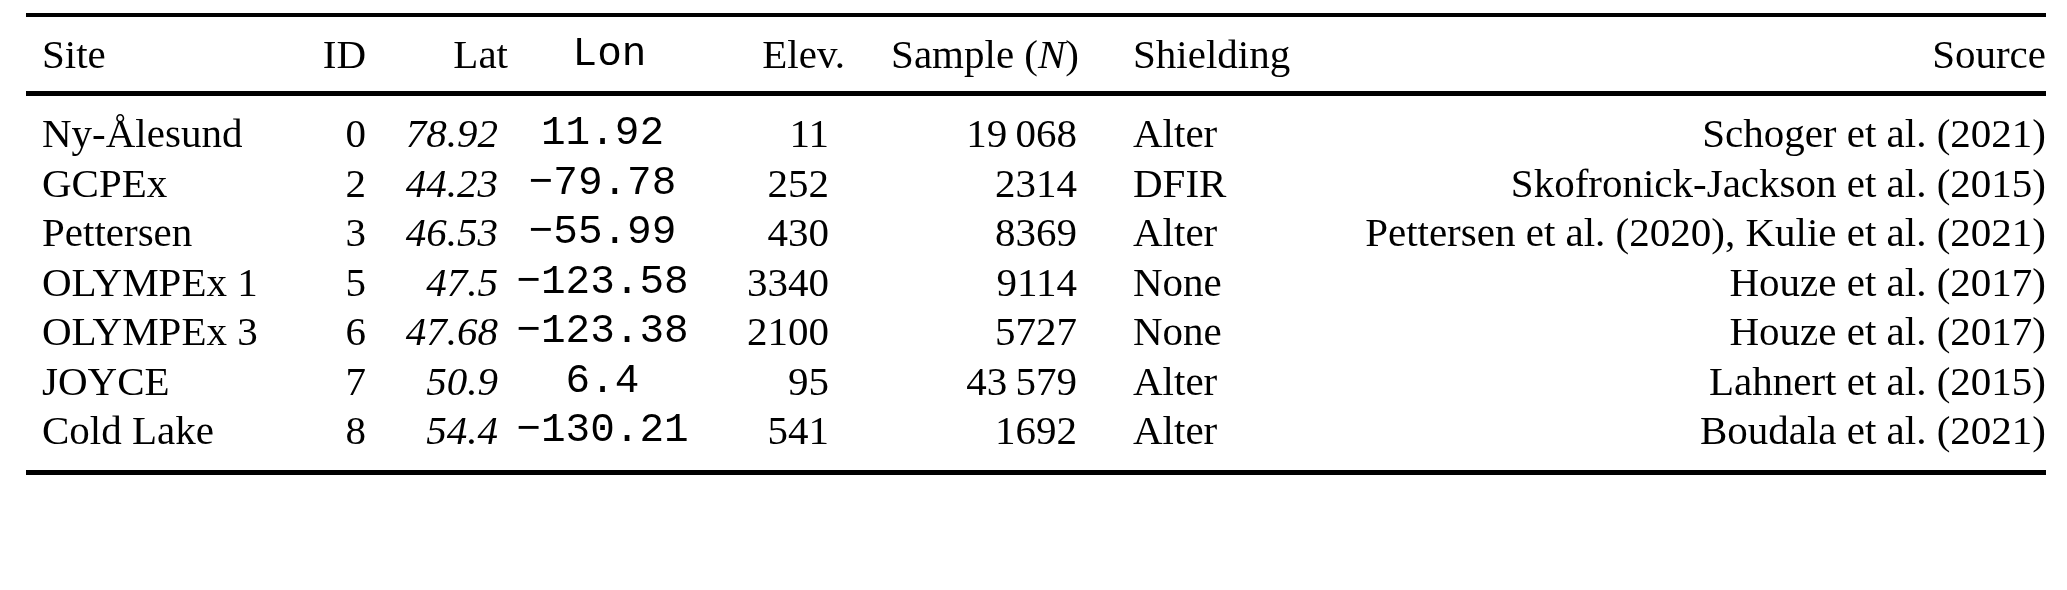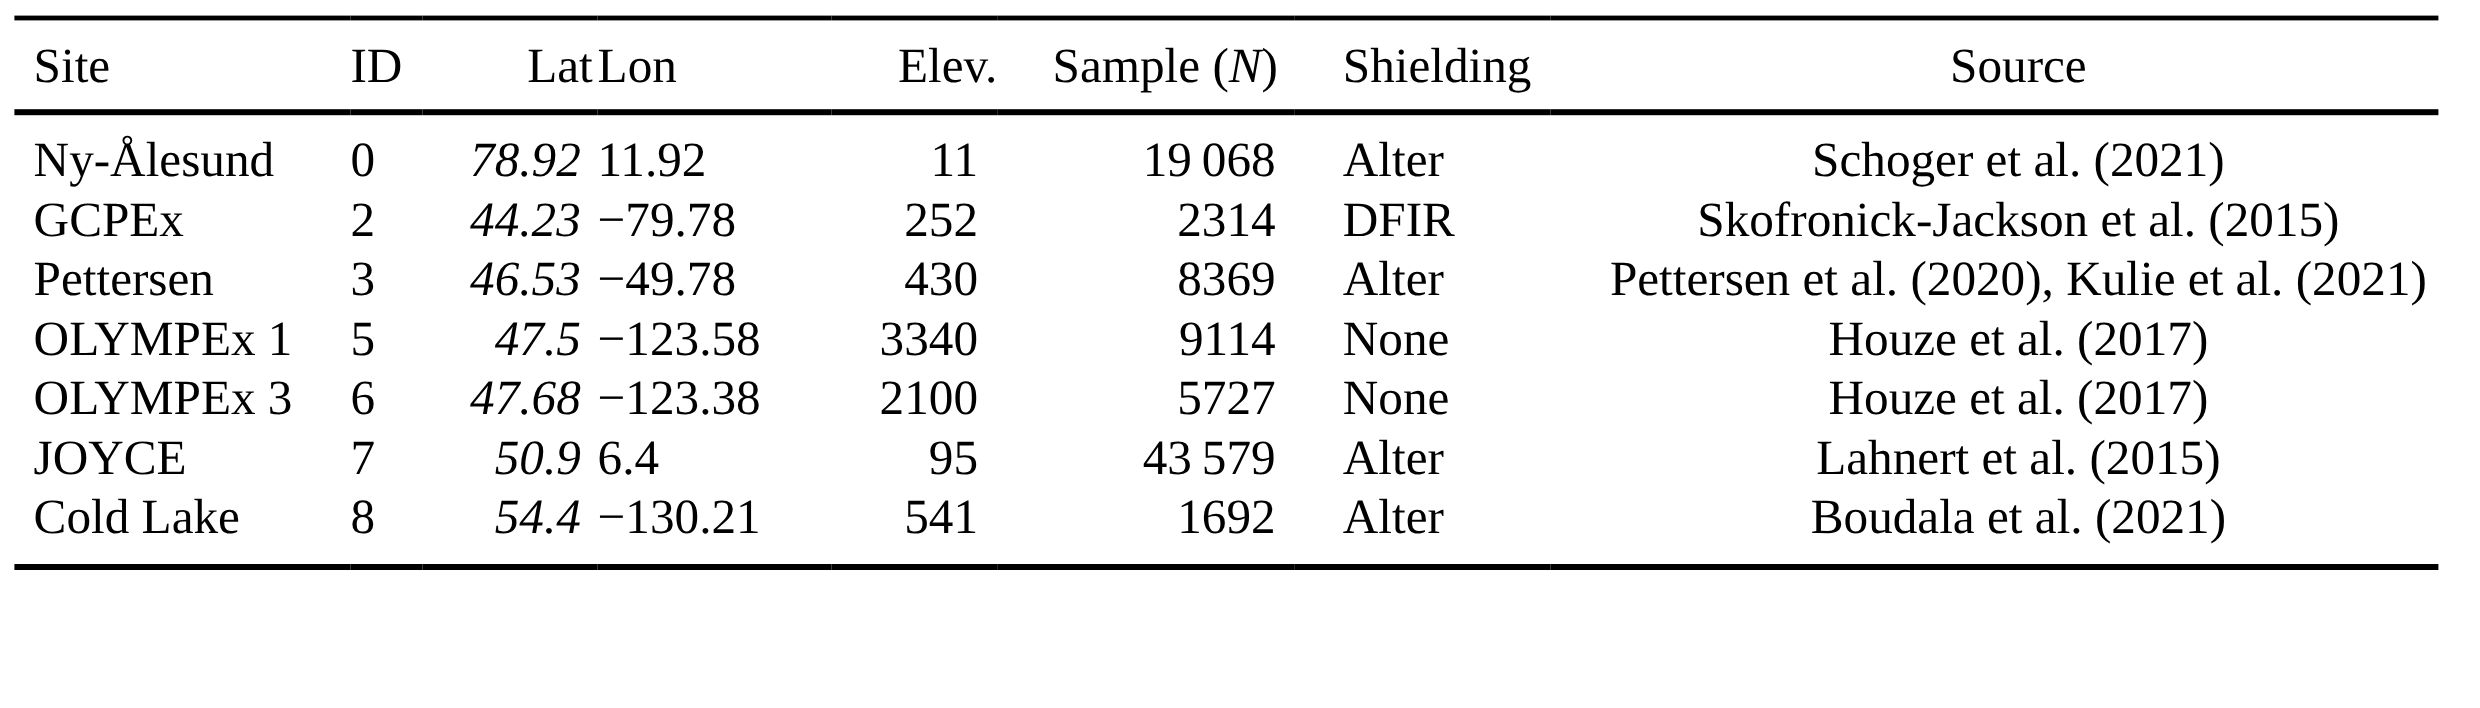--- a/index.html
+++ b/index.html
@@ -10,21 +10,21 @@
     position: relative;
     width: 2067px;
     height: 590px;
     background: var(--bg, #ffffff);
     color: var(--fg, #000000);
     font-family: "Liberation Serif", serif;
     overflow: hidden;
   }
   table.paper-table {
     position: absolute;
-    left: 12px;
+    left: 26px;
     top: 13px;
     width: 2020px;
     table-layout: fixed;
     border-collapse: collapse;
     border-spacing: 0;
     font-size: 41px;
     border-top: 4px solid var(--rule, #000000);
     border-bottom: 5px solid var(--rule, #000000);
   }
   col.c-site     { width: 280px; }
@@ -48,33 +48,33 @@
     height: 49.5px;
     padding: 0;
     vertical-align: middle;
     line-height: 49.5px;
     white-space: nowrap;
   }
   tbody tr:first-child td { padding-top: 13px; }
   tbody tr:last-child td  { padding-bottom: 14px; }
 
   .col-site      { text-align: left;  padding-left: 16px; }
-  .col-id        { text-align: left; }
+  .col-id        { text-align: right; }
   .col-lat       { text-align: right; }
   td.col-lat     { padding-right: 14px; font-style: italic; }
   th.col-lat     { padding-right: 4px; }
-  .col-lon       { text-align: left; }
+  .col-lon       { text-align: center; font-family: Liberation Mono, monospace; }
   td.col-lon     { padding-right: 14px; }
   .col-elev      { text-align: right; }
   td.col-elev    { padding-right: 16px; }
   .col-sample    { text-align: right; }
   td.col-sample  { padding-right: 16px; }
   th.col-sample  { padding-right: 14px; text-align: right; }
   .col-shielding { text-align: left; padding-left: 40px; }
-  .col-source    { text-align: center; padding-left: 40px; }
+  .col-source    { text-align: right; padding-left: 40px; }
 
   .italic { font-style: italic; }
 </style>
 </head>
 <body style="--bg: #ffffff; --fg: #000000; --rule: #000000;">
 
 <table class="paper-table">
   <colgroup>
     <col class="c-site">
     <col class="c-id">
@@ -115,21 +115,21 @@
         <td class="col-lon">−79.78</td>
         <td class="col-elev">252</td>
         <td class="col-sample">2314</td>
         <td class="col-shielding">DFIR</td>
         <td class="col-source">Skofronick-Jackson et al. (2015)</td>
       </tr>
       <tr>
         <td class="col-site">Pettersen</td>
         <td class="col-id">3</td>
         <td class="col-lat">46.53</td>
-        <td class="col-lon">−49.78</td>
+        <td class="col-lon">−55.99</td>
         <td class="col-elev">430</td>
         <td class="col-sample">8369</td>
         <td class="col-shielding">Alter</td>
         <td class="col-source">Pettersen et al. (2020), Kulie et al. (2021)</td>
       </tr>
       <tr>
         <td class="col-site">OLYMPEx 1</td>
         <td class="col-id">5</td>
         <td class="col-lat">47.5</td>
         <td class="col-lon">−123.58</td>

